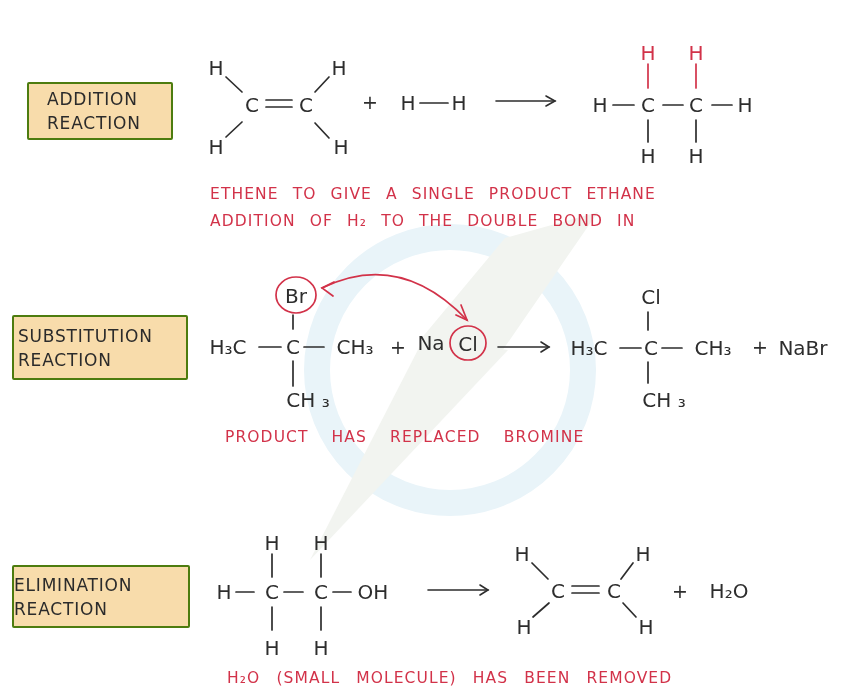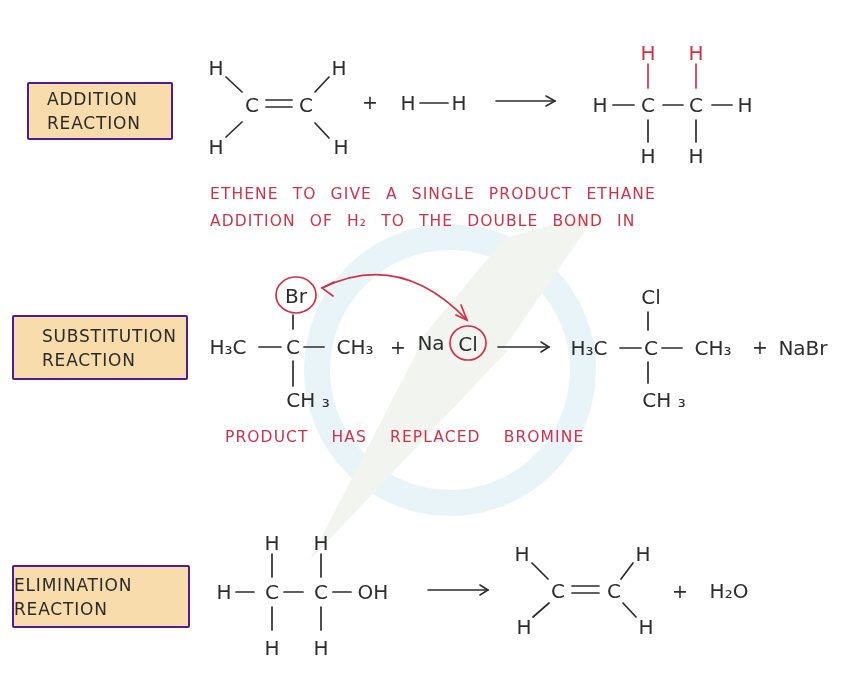--- a/index.html
+++ b/index.html
@@ -2,21 +2,21 @@
 <html><head>
 <meta charset="utf-8">
 <style>
   html,body{margin:0;padding:0;background:#ffffff;}
   .canvas{
     position:relative;width:852px;height:696px;background:#ffffff;
     font-family:"DejaVu Sans",sans-serif;overflow:hidden;
   }
   .abs{position:absolute;}
   .label-box{
-    position:absolute;background:#f8dcab;border:2px solid #4c1d95;border-radius:2px;
+    position:absolute;background:#f8dcab;border:2px solid #4d7c0f;border-radius:2px;
     color:#2b2b2b;font-size:17px;letter-spacing:.8px;line-height:24px;
     display:flex;flex-direction:column;justify-content:center;box-sizing:border-box;
   }
   .caption{
     position:absolute;color:#d23249;font-size:15.5px;letter-spacing:1.1px;
     line-height:27px;white-space:nowrap;
   }
   svg{position:absolute;overflow:visible;}
   svg text{
     font-family:"DejaVu Sans",sans-serif;font-size:20px;fill:#2d2d2d;
@@ -91,21 +91,21 @@
     <text x="745" y="105">H</text>
     <text x="648" y="156">H</text>
     <text x="696" y="156">H</text>
   </svg>
 
   <div class="caption" style="left:210px;top:181px;word-spacing:8px;">
     <div>ETHENE TO GIVE A SINGLE PRODUCT ETHANE</div>
     <div>ADDITION OF H₂ TO THE DOUBLE BOND IN</div>
   </div>
 
-  <div class="label-box" style="left:12px;top:315px;width:176px;height:65px;padding-left:28px;">
+  <div class="label-box" style="left:12px;top:315px;width:176px;height:65px;padding-left:4px;">
     <span>SUBSTITUTION</span>
     <span>REACTION</span>
   </div>
 
   <svg style="left:190px;top:245px;width:655px;height:170px;" viewBox="190 245 655 170">
 
     <ellipse class="red-circle" cx="296" cy="295" rx="20" ry="18"></ellipse>
     <text x="296" y="296">Br</text>
     <g>
       <line class="bond" x1="293" y1="315" x2="293" y2="329"></line>
@@ -192,14 +192,15 @@
     <text x="522" y="554">H</text>
     <text x="643" y="554">H</text>
     <text x="524" y="627">H</text>
     <text x="646" y="627">H</text>
     <text x="558" y="591">C</text>
     <text x="614" y="591">C</text>
     <text class="plus" x="680" y="591">+</text>
     <text x="729" y="591">H₂O</text>
   </svg>
 
+  <div class="caption" style="left:227px;top:665px;word-spacing:10px;">H₂O (SMALL MOLECULE) HAS BEEN REMOVED</div>
 
 </div>
 
 </body></html>

